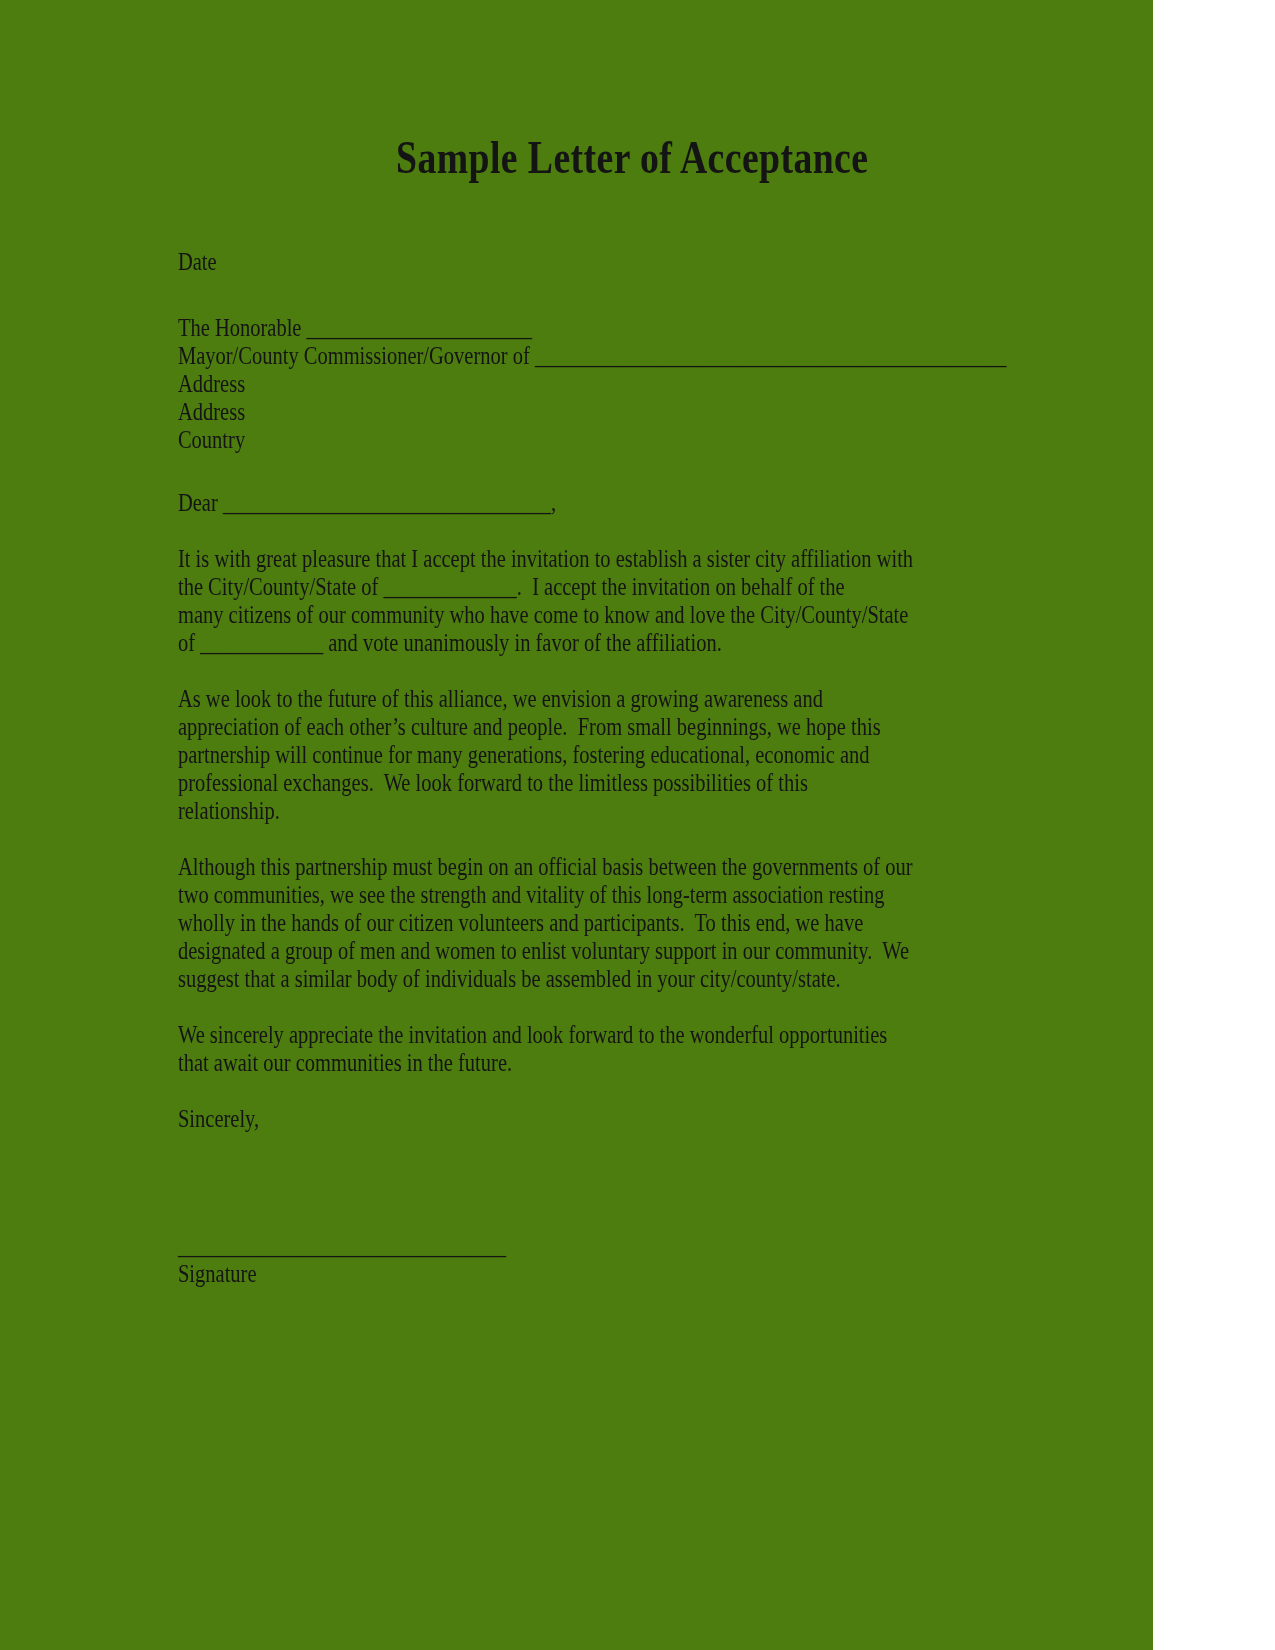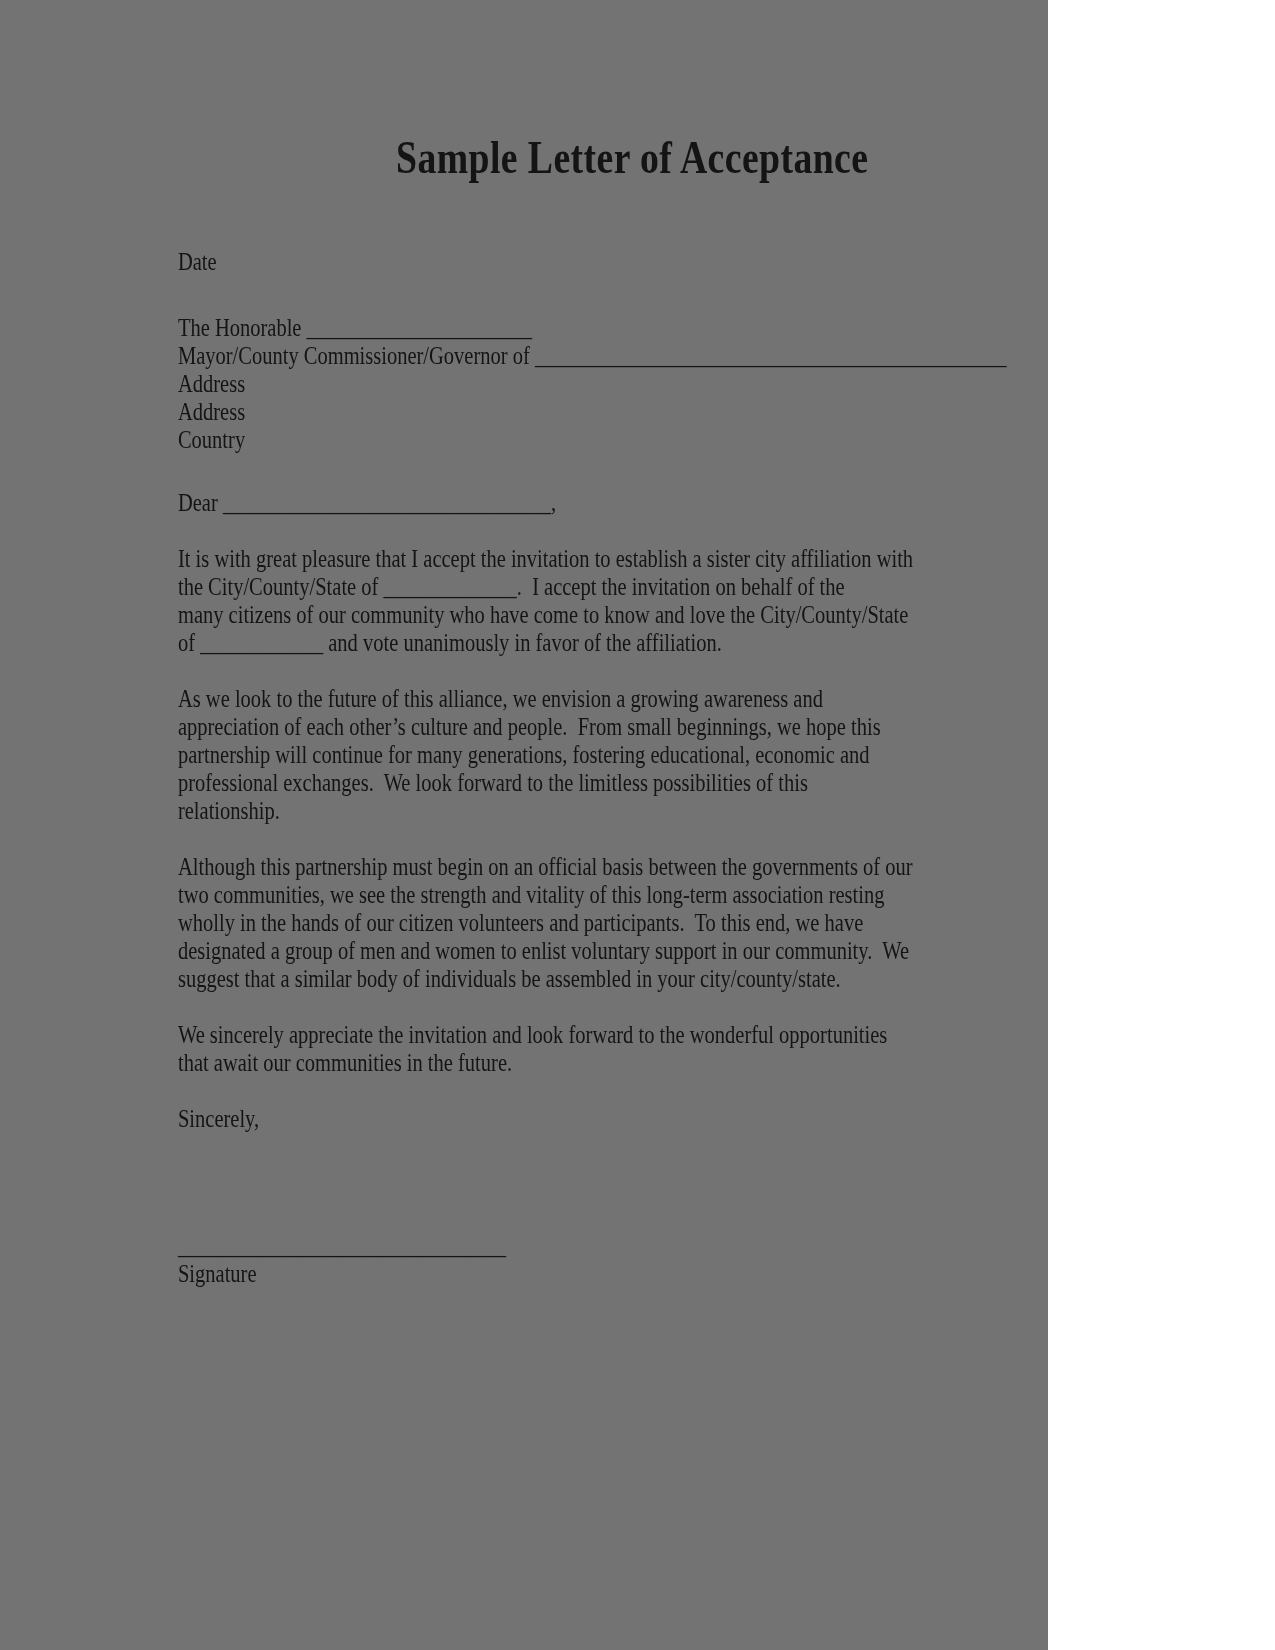--- a/index.html
+++ b/index.html
@@ -2,23 +2,23 @@
 <html><head>
 <meta charset="utf-8">
 <style>
   html, body {
     margin: 0;
     padding: 0;
     background: #ffffff;
   }
   .page {
     position: relative;
-    width: 1048px;
+    width: 1153px;
     height: 1650px;
-    background: #737373;
+    background: #4d7c0f;
     overflow: hidden;
   }
   
   .scale-wrap {
     width: 1555px;
     box-sizing: border-box;
     padding: 0 230px 0 217px;
     transform: scaleX(0.82);
     transform-origin: top left;
     font-family: "Liberation Serif", "DejaVu Serif", serif;

